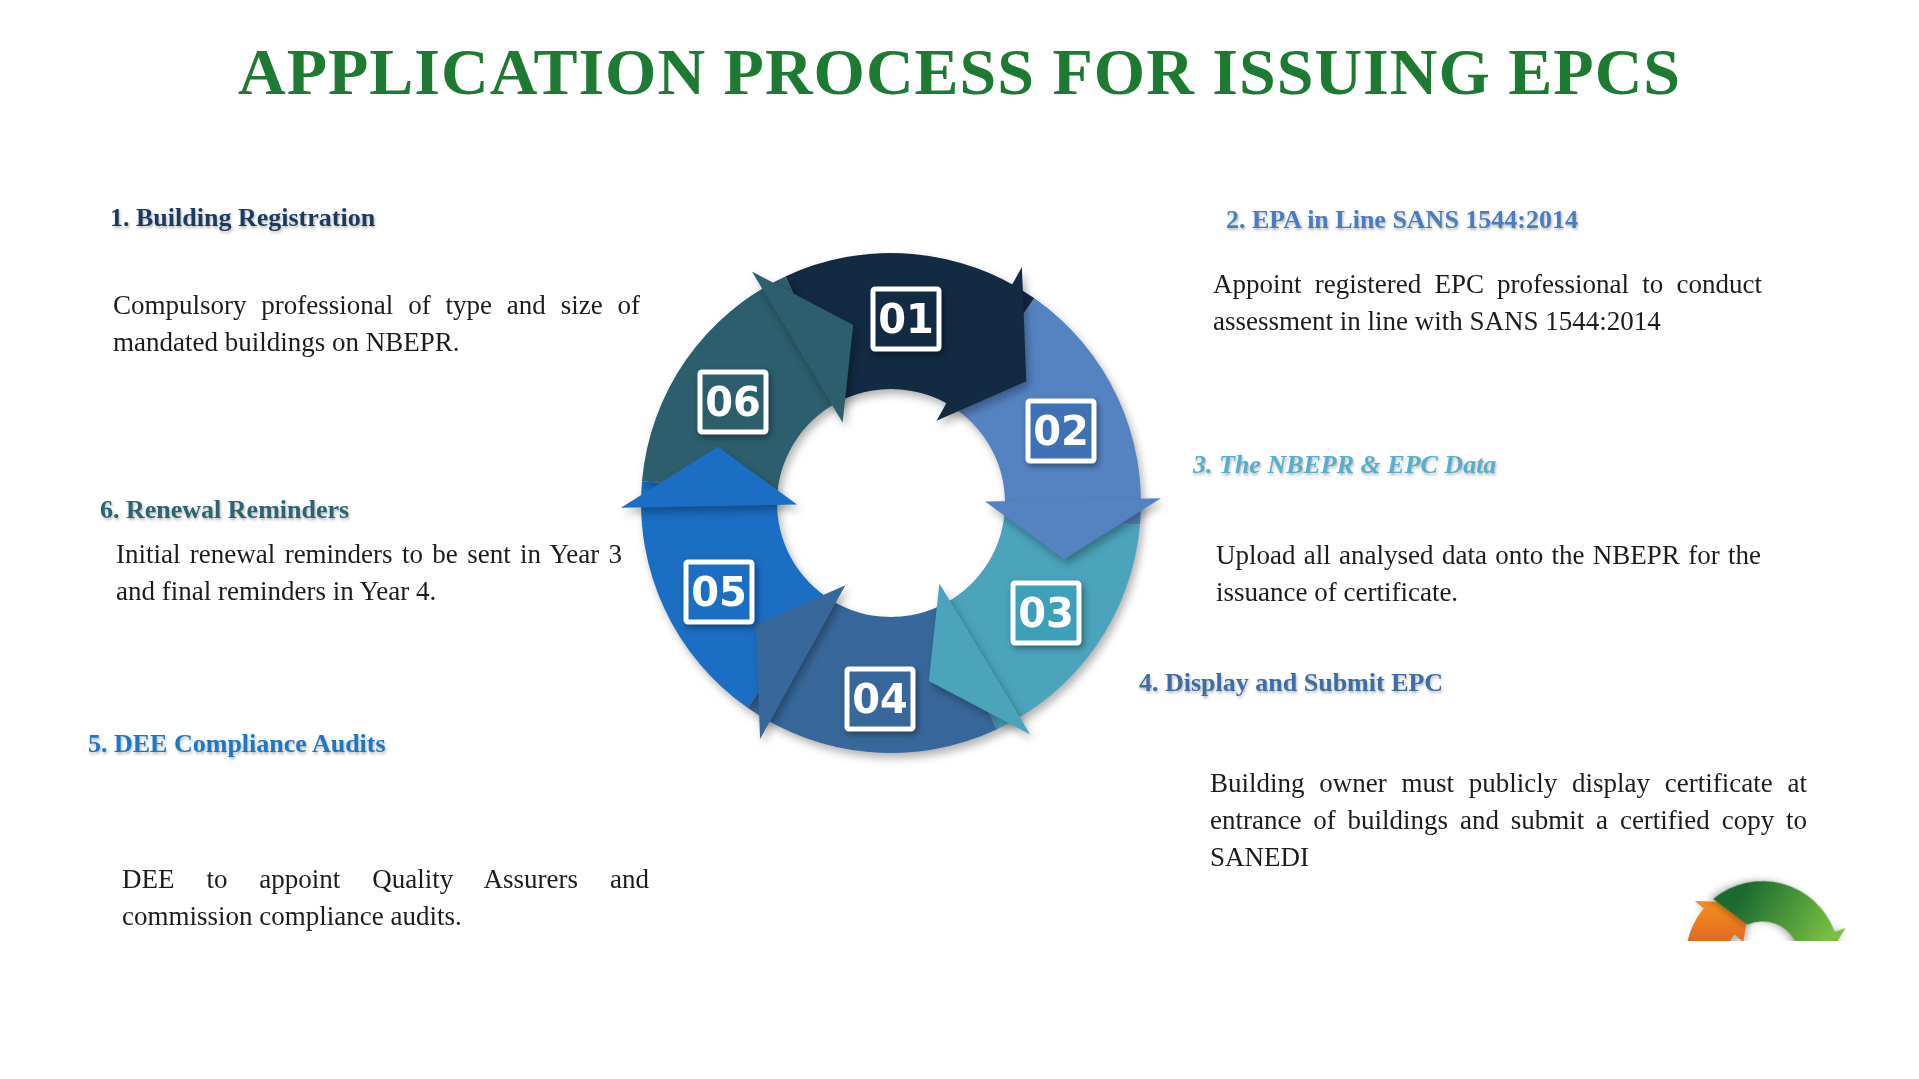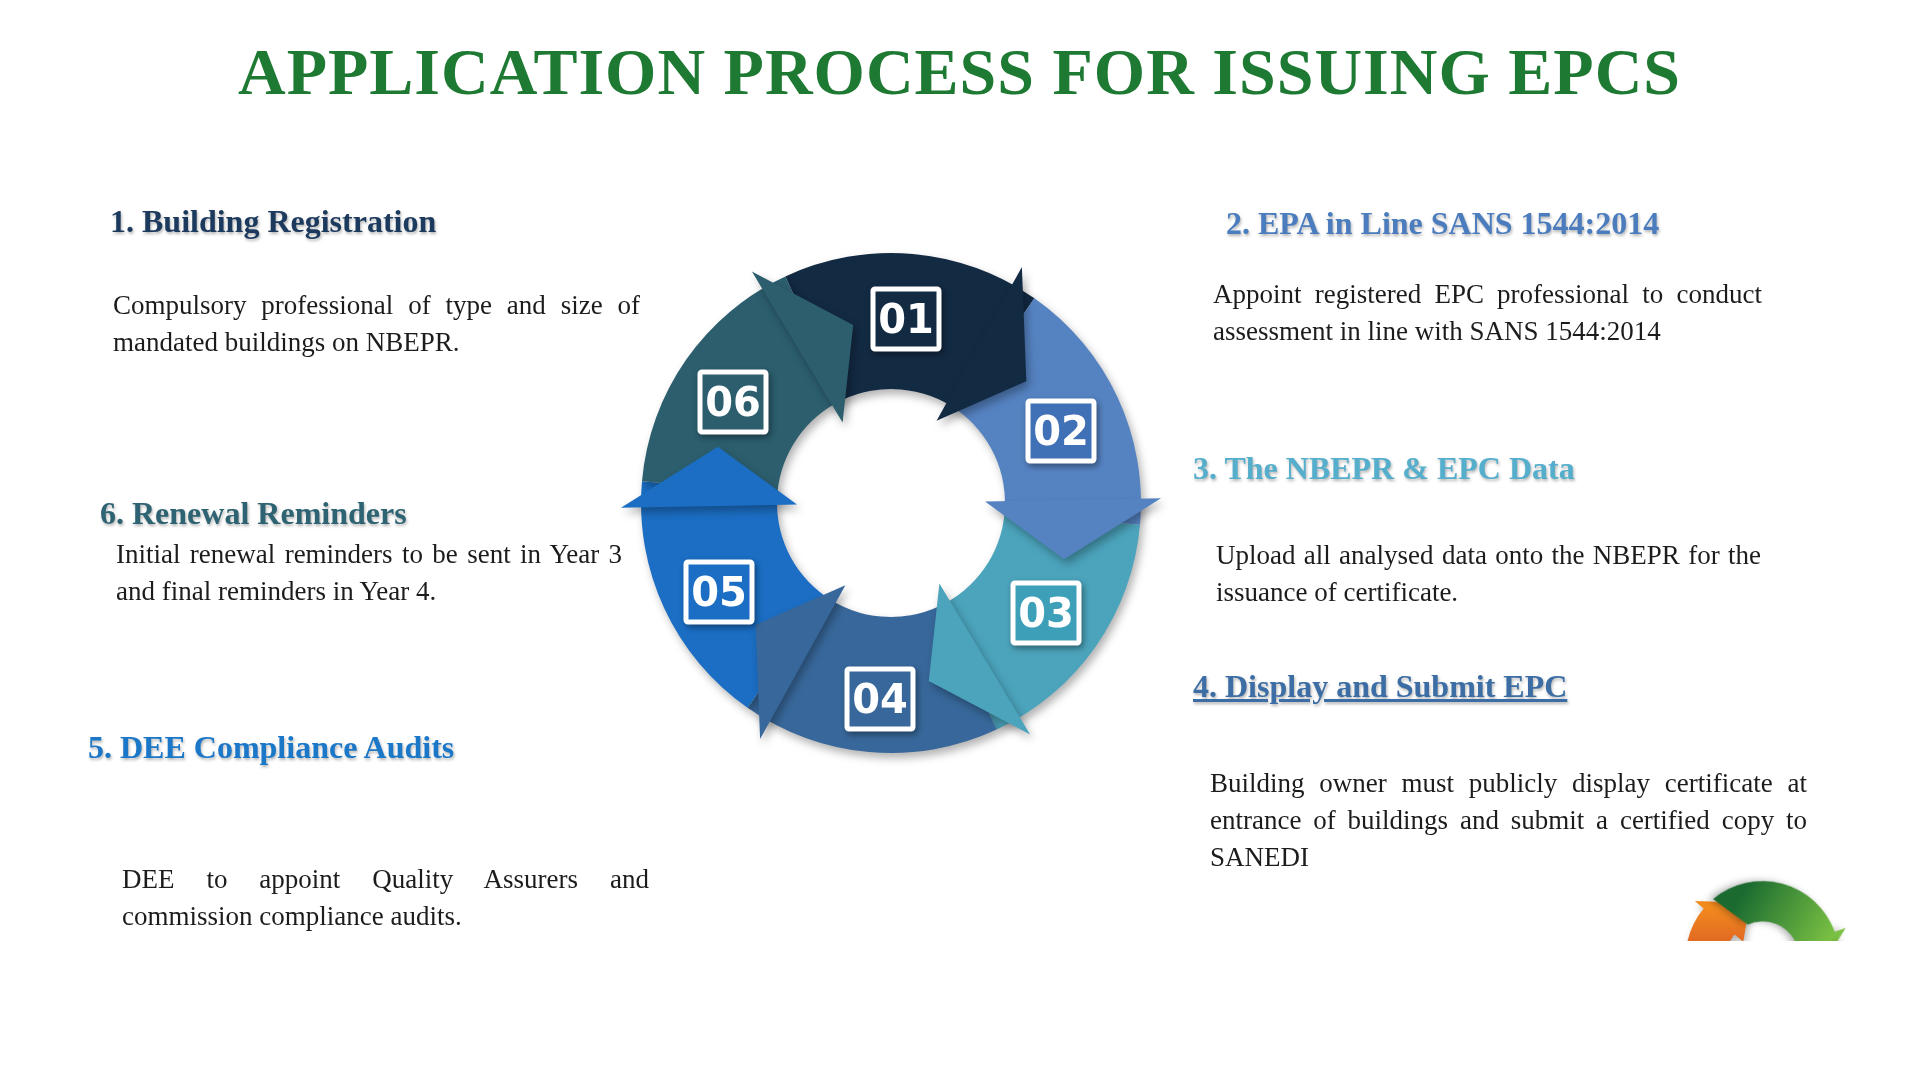--- a/index.html
+++ b/index.html
@@ -1,26 +1,26 @@
 <!DOCTYPE html>
 <html><head>
 <meta charset="utf-8">
 <style>
   html,body{margin:0;padding:0;background:#ffffff;}
   .slide{position:relative;width:1919px;height:941px;background:#ffffff;overflow:hidden;
          font-family:"Liberation Serif",serif;}
   .title{position:absolute;top:34px;left:0;width:100%;text-align:center;
          font-size:66px;font-weight:bold;letter-spacing:1px;color:#1e7a33;}
-  .step-h{position:absolute;font-size:32px;font-weight:bold;white-space:nowrap;
+  .step-h{position:absolute;font-size:26px;font-weight:bold;white-space:nowrap;
           text-shadow:1px 2px 3px rgba(40,40,40,0.35);}
   .step-p{position:absolute;font-size:27px;line-height:37px;color:#1c1c1c;text-align:justify;}
   .s1h{top:203px;left:110px;}  .s1p{top:287px;left:113px;width:527px;}
-  .s2h{top:205px;left:1193px;} .s2p{top:276px;left:1213px;width:549px;}
-  .s3h{top:450px;left:1193px;} .s3p{top:537px;left:1216px;width:545px;}
-  .s4h{top:668px;left:1193px;text-decoration:underline;} .s4p{top:765px;left:1210px;width:597px;}
+  .s2h{top:205px;left:1193px;} .s2p{top:266px;left:1213px;width:549px;}
+  .s3h{top:450px;left:1193px;font-style:italic;} .s3p{top:537px;left:1216px;width:545px;}
+  .s4h{top:668px;left:1139px;} .s4p{top:765px;left:1210px;width:597px;}
   .s5h{top:729px;left:88px;}   .s5p{top:819px;left:122px;width:527px;margin-top:42px;}
   .s6h{top:454px;left:100px;}  .s6p{top:536px;left:116px;width:506px;}
   .diagram-mount{position:absolute;left:611px;top:223px;width:560px;height:560px;}
   .logo-mount{position:absolute;left:1655px;top:858px;width:215px;height:200px;}
   svg{display:block;}
 </style>
 </head>
 <body>
 
 <div class="slide">

